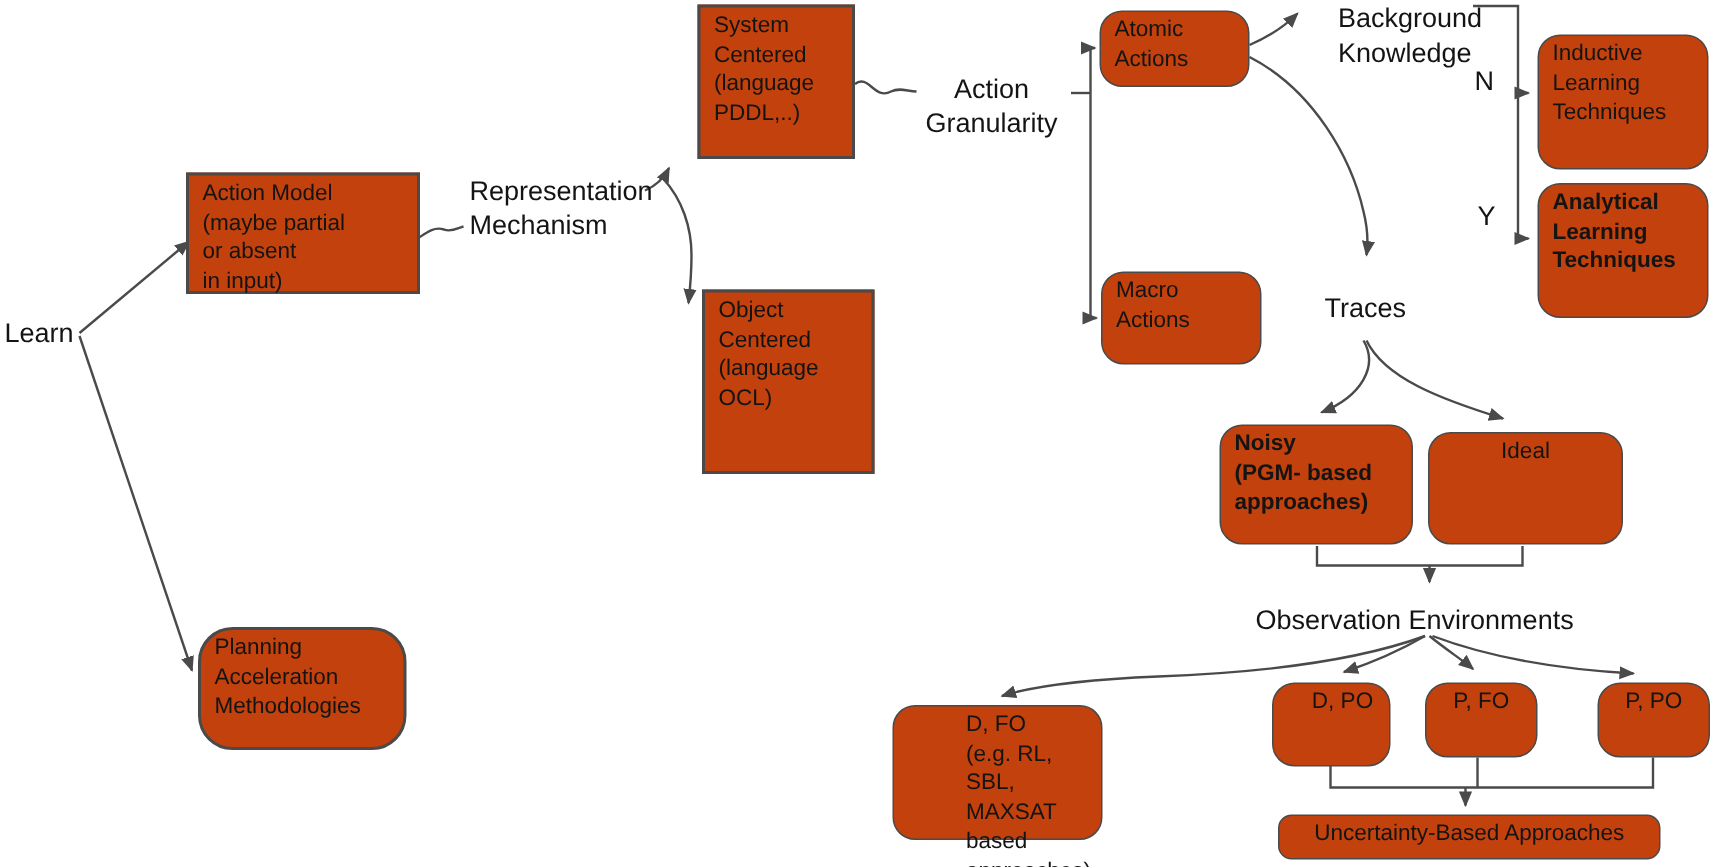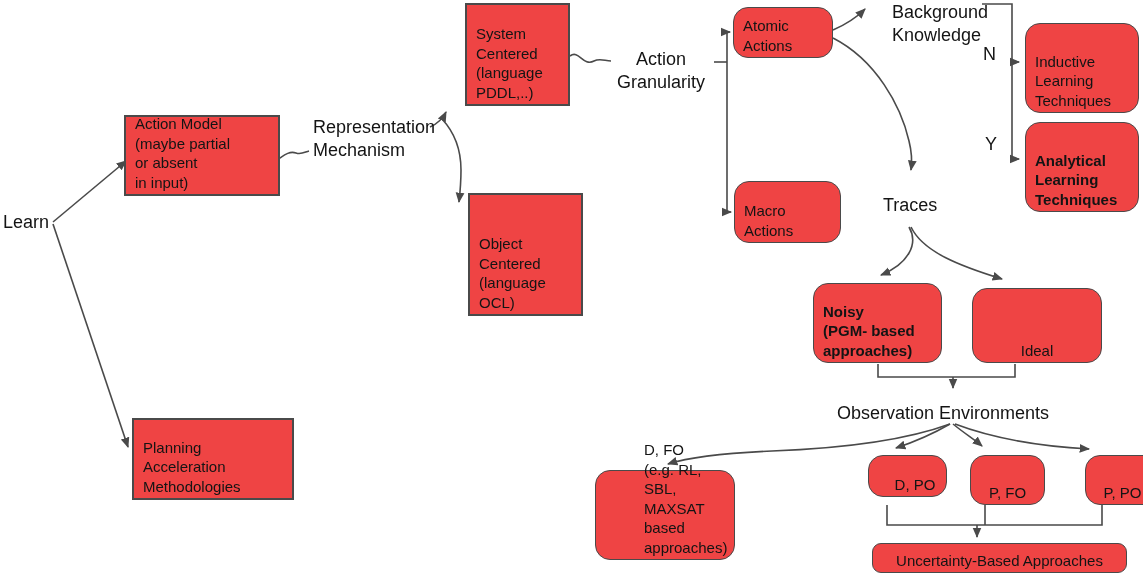--- a/index.html
+++ b/index.html
@@ -2,42 +2,42 @@
 <html><head>
 <meta charset="utf-8">
 <style>
   html,body{margin:0;padding:0;background:#ffffff;}
   #canvas{
     position:relative;width:1143px;height:578px;background:#ffffff;overflow:hidden;
     font-family:"Liberation Sans", sans-serif;color:#141414;
   }
   #connector-layer{position:absolute;left:0;top:0;width:1143px;height:578px;}
   .node{
-    position:absolute;box-sizing:border-box;display:flex;align-items:flex-end;
-    background:#ef4444;border:2px solid #4a4a4a;padding:2px 9px;font-size:15px;
+    position:absolute;box-sizing:border-box;display:flex;align-items:flex-start;
+    background:#c2410c;border:2px solid #4a4a4a;padding:2px 9px;font-size:15px;
   }
   .rounded{border-radius:15px;border-width:1.5px;}
   .txt{white-space:pre-line;line-height:1.3;}
-  .center{justify-content:center;text-align:center;margin-left:20px;}
+  .center{justify-content:center;text-align:center;}
   .flabel{position:absolute;font-size:18px;line-height:1.3;white-space:pre-line;}
   .branch-letter{font-size:18px;}
 
   
   #n-action-model{left:124px;top:115px;width:156px;height:81px;}
   #n-system-centered{left:465px;top:3px;width:105px;height:103px;}
   #n-object-centered{left:468px;top:193px;width:115px;height:123px;}
-  #n-planning{left:132px;top:418px;width:162px;height:82px;}
+  #n-planning{left:132px;top:418px;width:139px;height:82px;border-radius:23px;}
   #n-atomic{left:733px;top:7px;width:100px;height:51px;}
   #n-macro{left:734px;top:181px;width:107px;height:62px;}
   #n-inductive{left:1025px;top:23px;width:114px;height:90px;}
   #n-analytical{left:1025px;top:122px;width:114px;height:90px;font-weight:bold;}
   #n-noisy{left:813px;top:283px;width:129px;height:80px;font-weight:bold;}
   #n-ideal{left:952px;top:288px;width:130px;height:75px;}
   #n-dfo{left:595px;top:470px;width:140px;height:90px;padding-left:48px;}
-  #n-dpo{left:848px;top:455px;width:79px;height:42px;padding-left:24px;}
+  #n-dpo{left:848px;top:455px;width:79px;height:56px;padding-left:24px;}
   #n-pfo{left:950px;top:455px;width:75px;height:50px;}
   #n-ppo{left:1065px;top:455px;width:75px;height:50px;}
   #n-uncertainty{left:852px;top:543px;width:255px;height:30px;border-radius:9px;}
 
   
   #l-learn{left:3px;top:211px;}
   #l-repmech{left:313px;top:116px;}
   #l-actiongran{left:608px;top:48px;width:106px;text-align:center;}
   #l-bg{left:892px;top:1px;}
   #l-n{left:983px;top:43px;}

